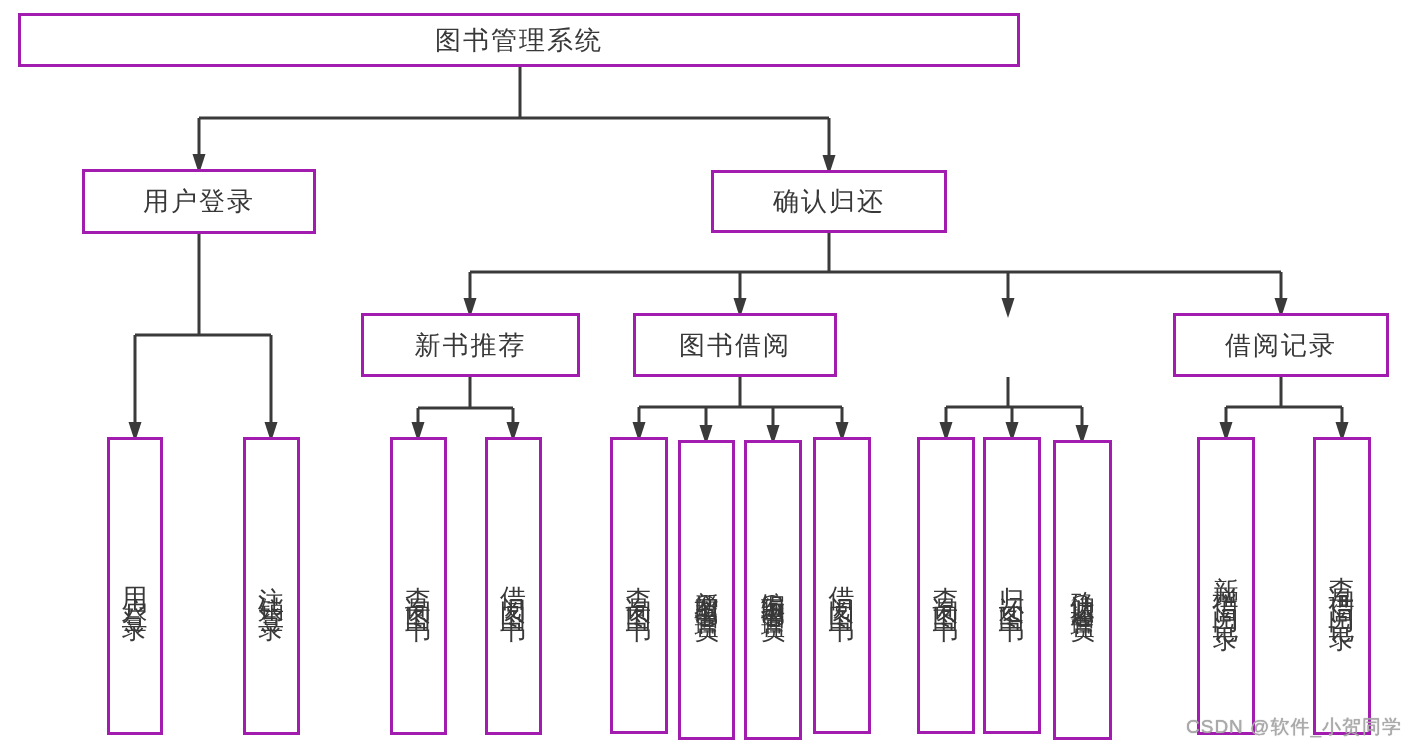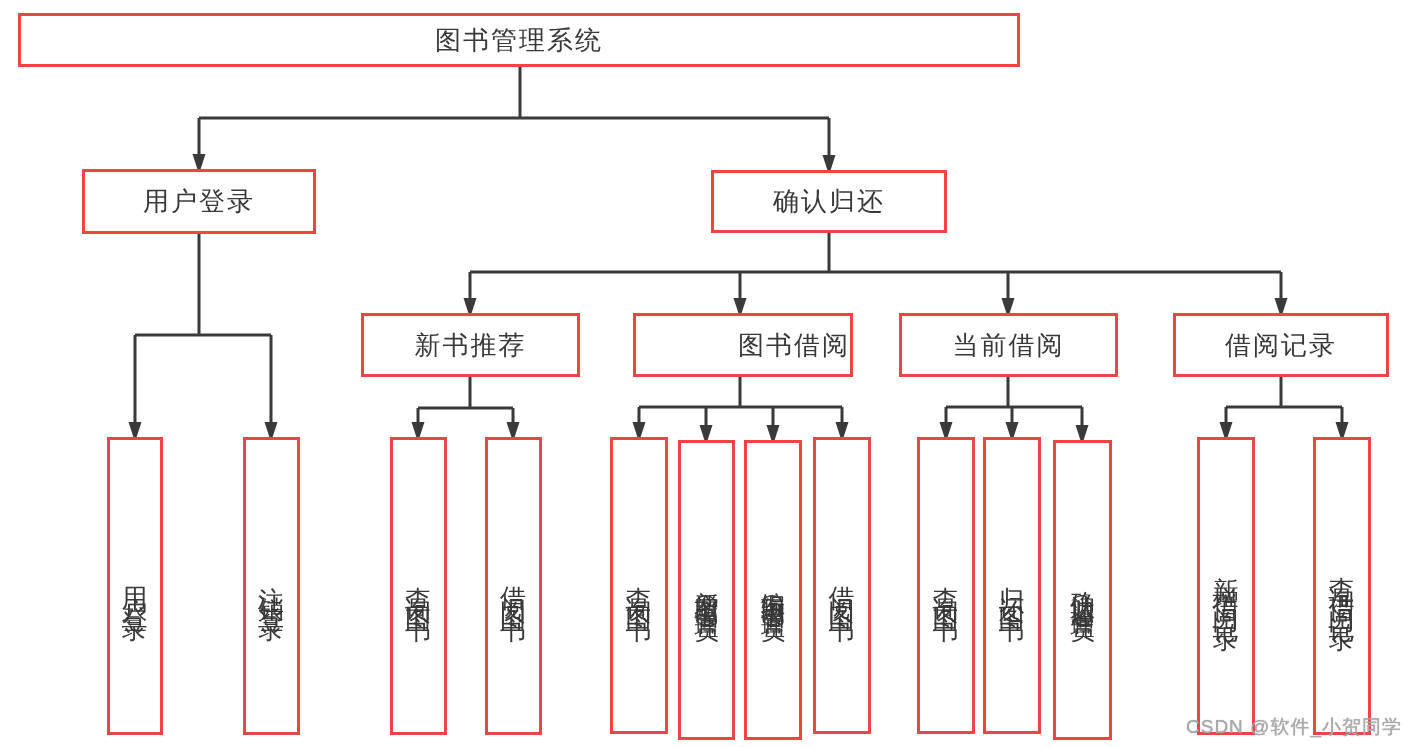--- a/index.html
+++ b/index.html
@@ -13,21 +13,21 @@
   }
   svg.connectors {
     position: absolute;
     left: 0; top: 0;
     width: 1405px; height: 747px;
   }
   .node {
     position: absolute;
     box-sizing: border-box;
     background: #ffffff;
-    border: 3px solid #ef4444;
+    border: 3px solid #a21caf;
     display: flex;
     align-items: center;
     justify-content: center;
     color: #383838;
   }
   .h-label {
     font-size: 26px;
     letter-spacing: 2px;
     white-space: nowrap;
   }
@@ -105,25 +105,22 @@
   <div class="node" style="left:82px; top:169px; width:234px; height:65px;">
     <span class="h-label">用户登录</span>
   </div>
   <div class="node" style="left:711px; top:170px; width:236px; height:63px;">
     <span class="h-label">确认归还</span>
   </div>
 
   <div class="node" style="left:361px; top:313px; width:219px; height:64px;align-items:center;">
     <span class="h-label">新书推荐</span>
   </div>
-  <div class="node" style="left:633px; top:313px; width:220px; height:64px;justify-content:flex-end;">
+  <div class="node" style="left:633px; top:313px; width:204px; height:64px;">
     <span class="h-label">图书借阅</span>
-  </div>
-  <div class="node" style="left:899px; top:313px; width:219px; height:64px;">
-    <span class="h-label">当前借阅</span>
   </div>
   <div class="node" style="left:1173px; top:313px; width:216px; height:64px;">
     <span class="h-label">借阅记录</span>
   </div>
 
   <div class="node leaf" style="left:107px; top:437px; width:56px; height:298px;">
     <span class="v-label">用户登录</span>
   </div>
   <div class="node leaf" style="left:243px; top:437px; width:57px; height:298px;">
     <span class="v-label">注销登录</span>

